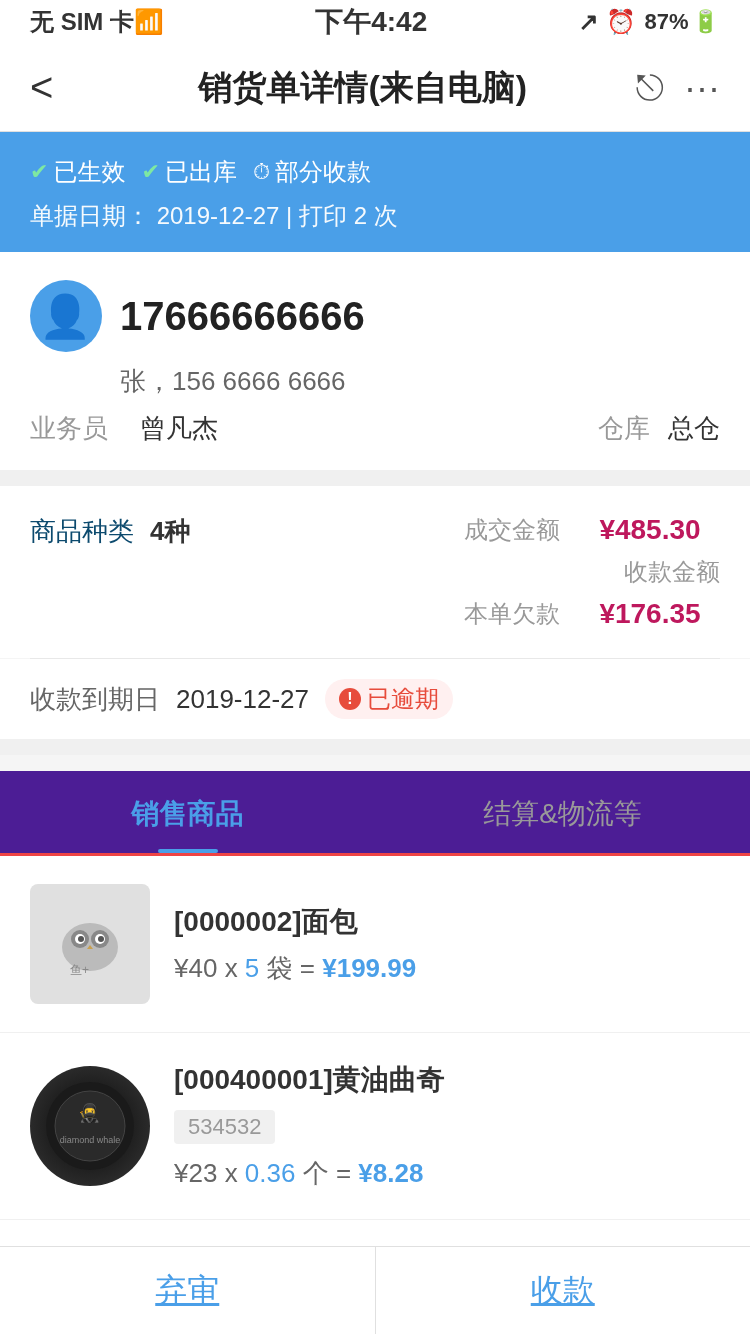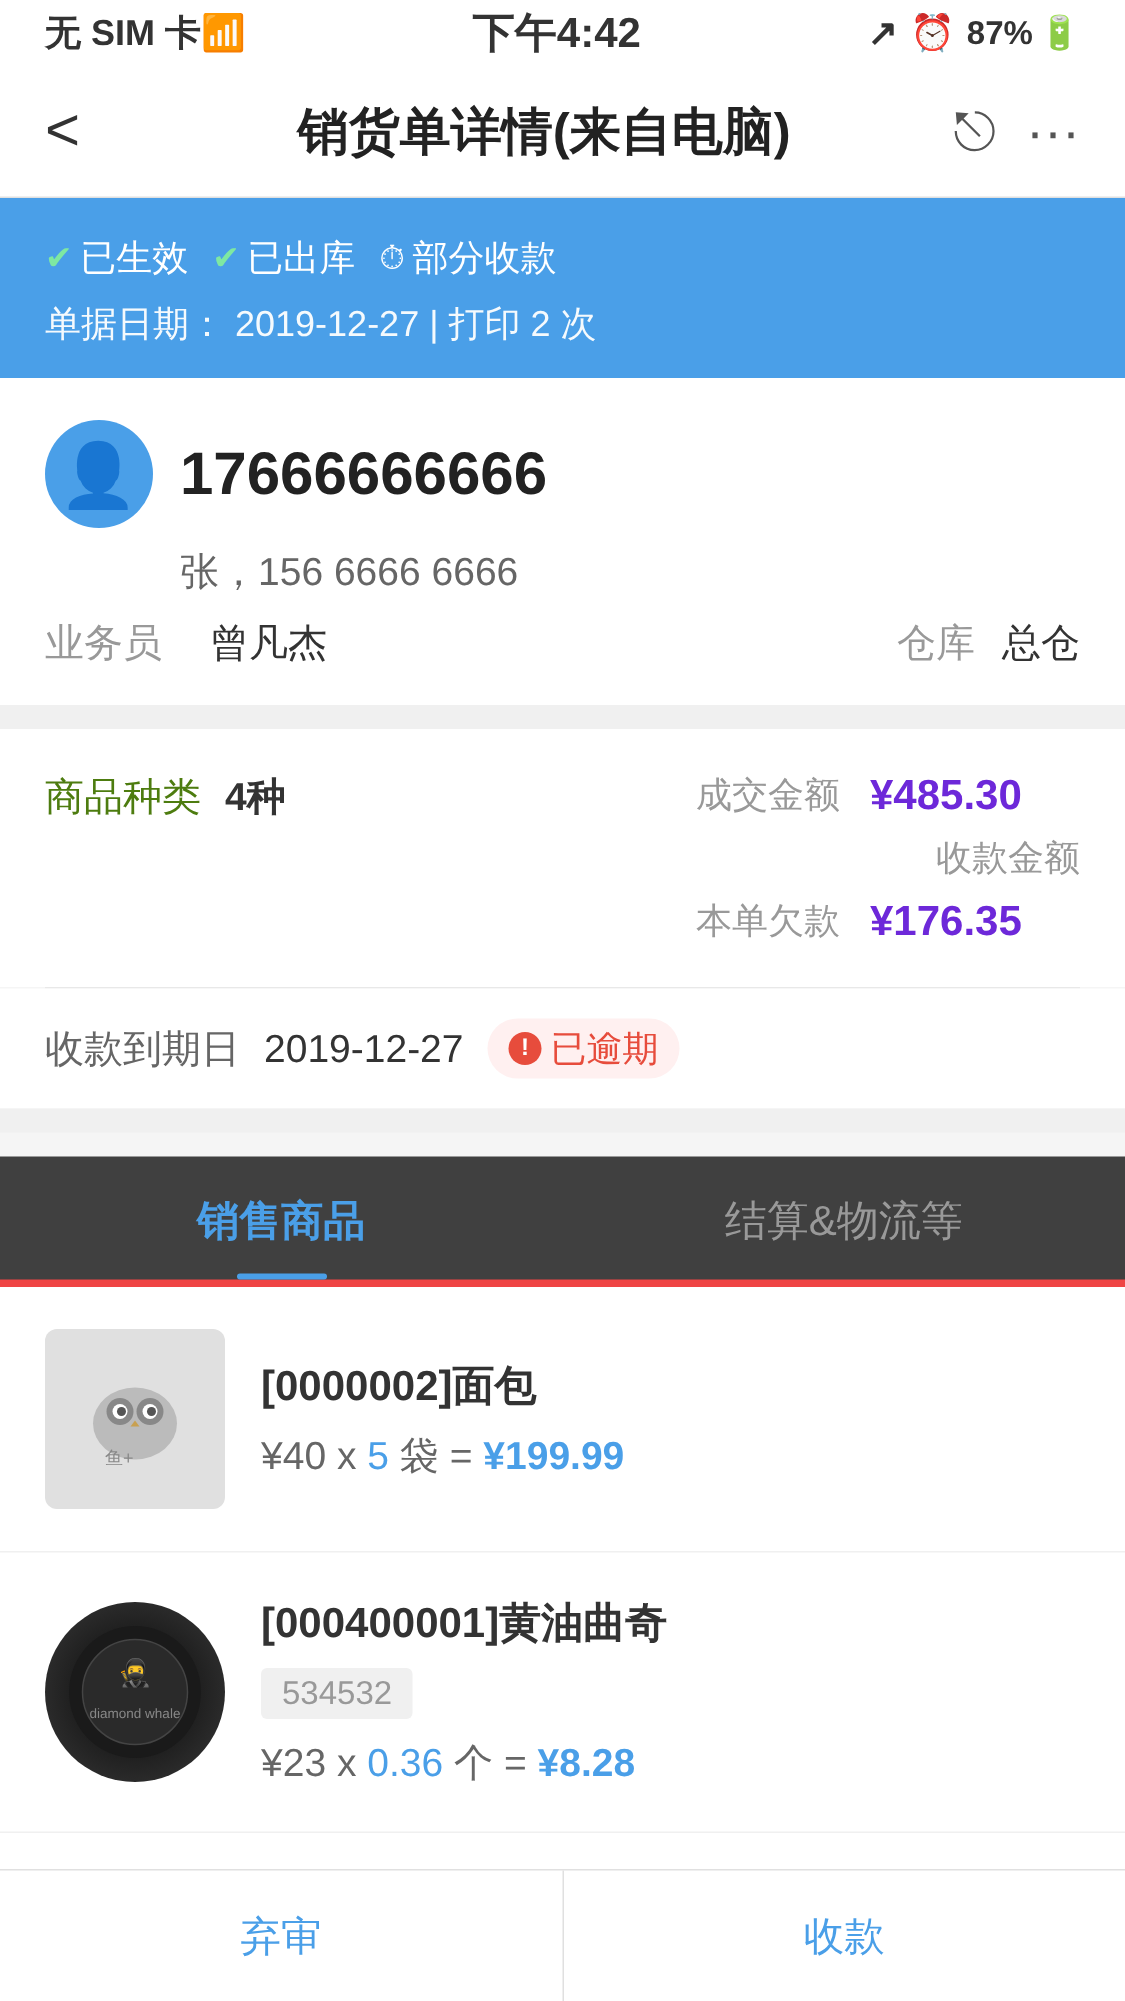--- a/index.html
+++ b/index.html
@@ -185,21 +185,21 @@
       flex: 1;
     }
     .summary-row {
       display: flex;
       align-items: center;
       gap: 16px;
       margin-bottom: 6px;
     }
     .summary-label {
       font-size: 26px;
-      color: #4d7c0f;
+      color: #0c4a6e;
       font-family: Liberation Mono, monospace;
     }
     .summary-count {
       font-size: 26px;
       color: #333;
       font-weight: 700;
     }
     .summary-right {
       display: flex;
       flex-direction: column;
@@ -210,24 +210,24 @@
       display: flex;
       align-items: center;
       gap: 20px;
     }
     .amount-label {
       font-size: 24px;
       color: #999;
     }
     .amount-value {
       font-size: 28px;
-      color: #6d28d9;
+      color: #be185d;
       font-weight: 600;
       min-width: 140px;
-      text-align: left;
+      text-align: center;
     }
 
     
     .due-section {
       background: #fff;
       padding: 20px 30px;
       display: flex;
       align-items: center;
       gap: 16px;
     }
@@ -259,23 +259,23 @@
       font-size: 16px;
       font-weight: 700;
     }
     .overdue-text {
       font-size: 24px;
       color: #e74c3c;
     }
 
     
     .tabs-section {
-      background: #404040;
-      display: flex;
-      border-bottom: 5px solid #ef4444;
+      background: #4c1d95;
+      display: flex;
+      border-bottom: 3px solid #ef4444;
       margin-top: 16px;
       align-items: flex-end;
     }
     .tab {
       flex: 1;
       text-align: center;
       padding: 24px 0 20px;
       font-size: 28px;
       cursor: pointer;
       position: relative;
@@ -366,24 +366,25 @@
       height: 88px;
       background: #fff;
       display: flex;
       border-top: 1px solid #e0e0e0;
     }
     .action-btn {
       flex: 1;
       display: flex;
       align-items: center;
       justify-content: center;
-      font-size: 27px;
+      font-size: 32px;
       cursor: pointer;
       border: none;
       background: transparent;
+      text-decoration: underline;
     }
     .action-btn.left {
       color: #4a9fe8;
       border-right: 1px solid #e0e0e0;
     }
     .action-btn.right {
       color: #4a9fe8;
     }
 
     

